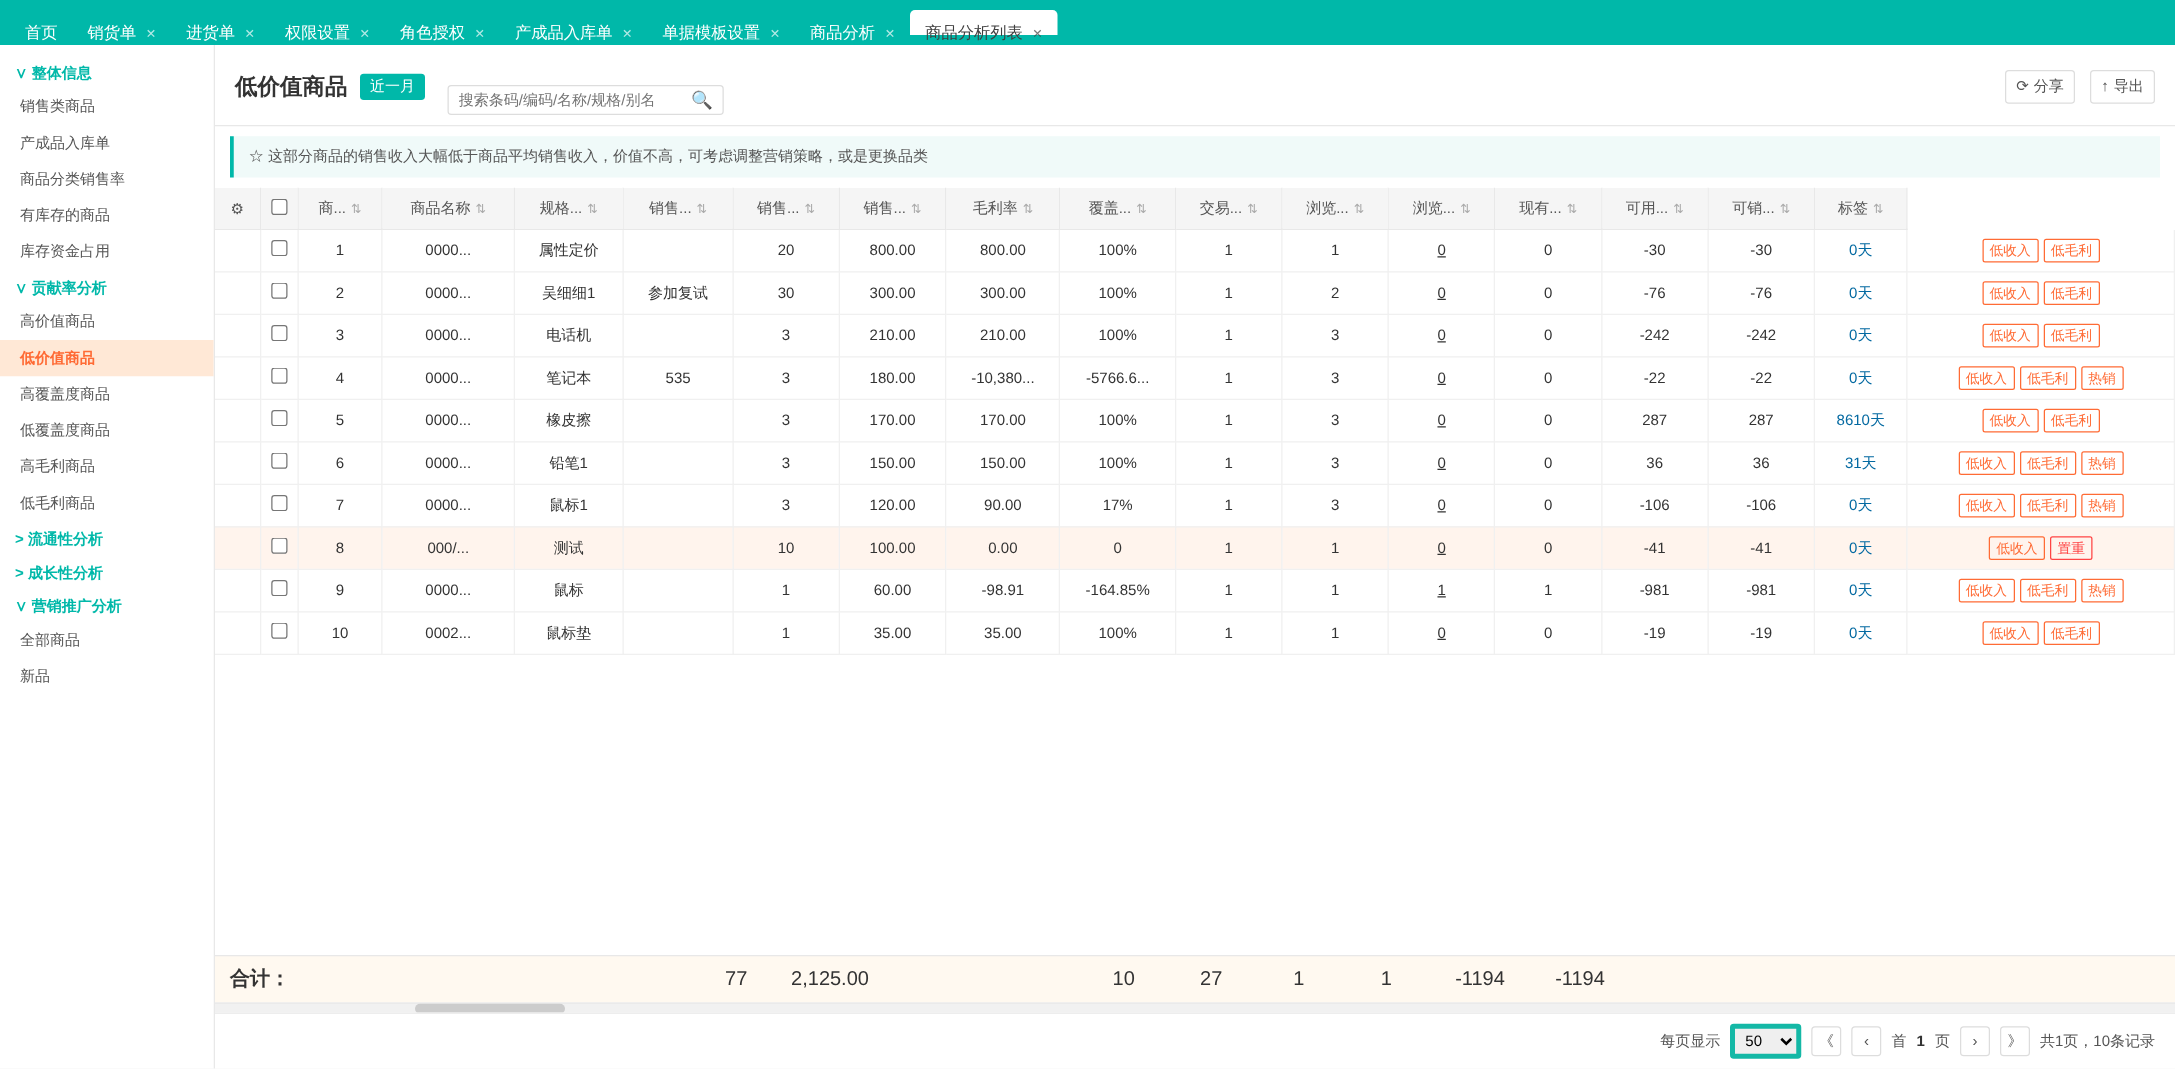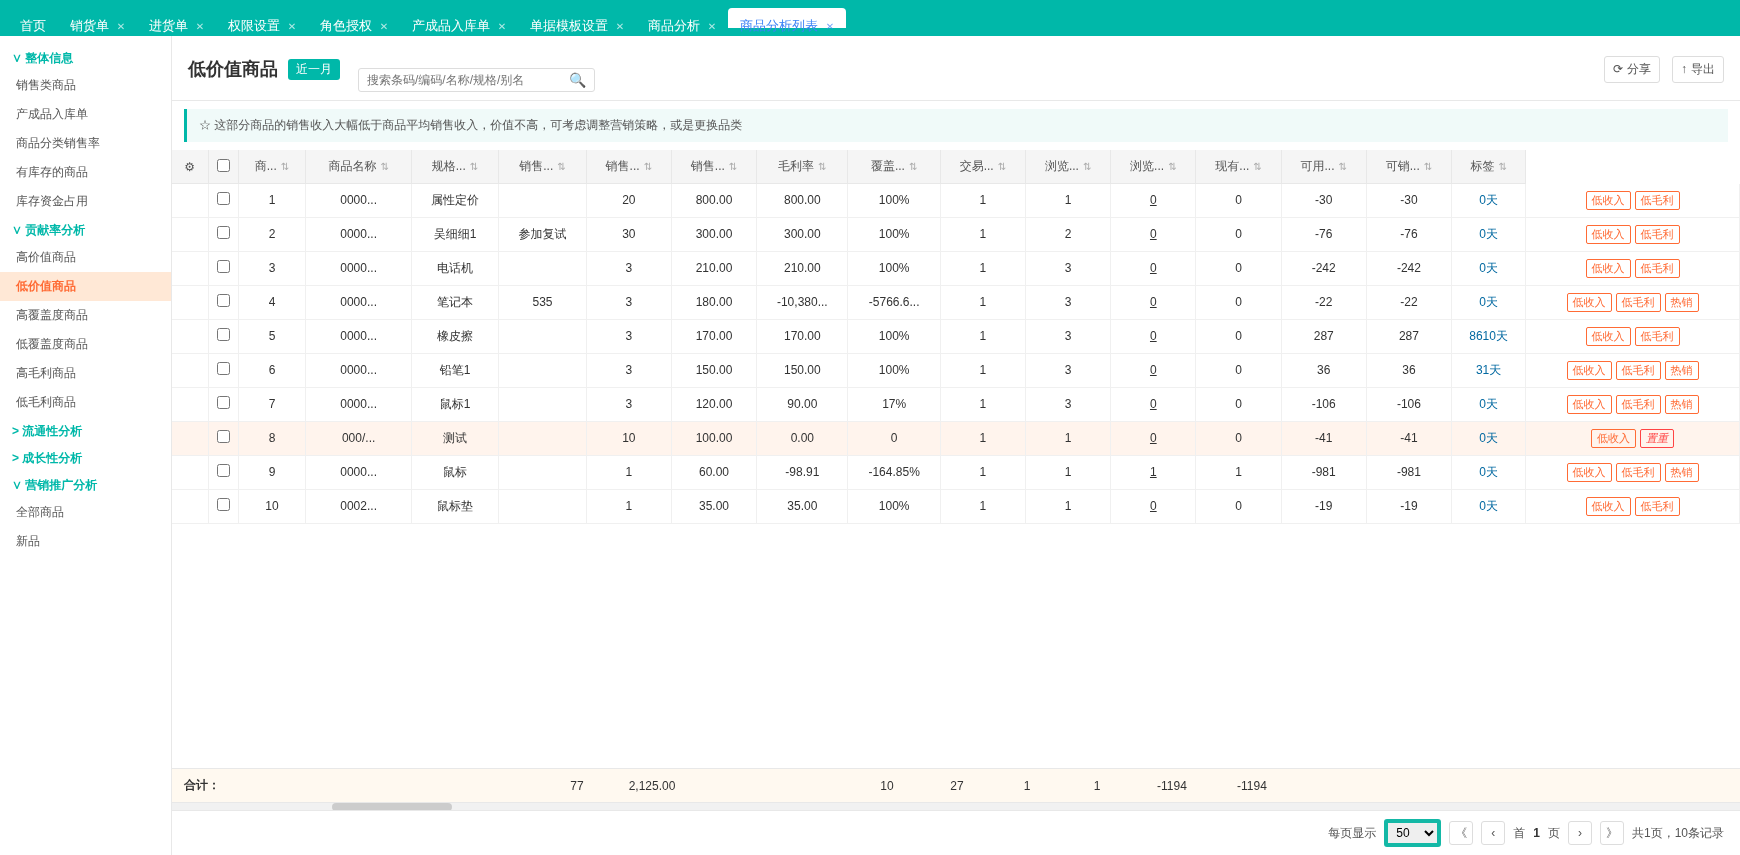--- a/index.html
+++ b/index.html
@@ -1,66 +1,66 @@
 <!DOCTYPE html>
 <html><head>
   <meta charset="utf-8">
   <style>
     * { box-sizing: border-box; margin: 0; padding: 0; }
     body { font-family: "Microsoft YaHei", Arial, sans-serif; font-size: 12px; background: #f5f5f5; color: #333; height: 855px; overflow: hidden; display: flex; flex-direction: column; }
 
     
     .top-nav { background: #00b8a9; display: flex; align-items: center; height: 36px; padding: 0 8px; gap: 0; flex-shrink: 0; }
     .nav-item { color: #fff; padding: 0 12px; height: 20px; line-height: 36px; cursor: pointer; white-space: nowrap; font-size: 13px; }
-    .nav-item.active { background: #fff; color: #3b82f6; border-radius: 4px 4px 0 0; }
+    .nav-item.active { background: #fff; color: #404040; border-radius: 4px 4px 0 0; }
     .nav-close { font-size: 10px; margin-left: 4px; opacity: 0.7; }
 
     
     .main-layout { display: flex; flex: 1; overflow: hidden; }
 
     
     .sidebar { width: 172px; background: #fff; border-right: 1px solid #e8e8e8; display: flex; flex-direction: column; flex-shrink: 0; overflow-y: auto; padding: 8px 0; }
     .sidebar-section-title { color: #00b8a9; font-size: 12px; padding: 6px 12px 4px; font-weight: bold; cursor: pointer; display: flex; align-items: center; gap: 4px; }
     .sidebar-item { padding: 6px 16px; cursor: pointer; color: #555; font-size: 12px; }
     .sidebar-item.active { background: #ffe8d6; color: #ff6b35; font-weight: bold; }
 
     
     .content { flex: 1; display: flex; flex-direction: column; overflow: hidden; background: #fff; }
 
     
     .page-header { padding: 10px 16px 8px; display: flex; align-items: center; gap: 10px; border-bottom: 1px solid #e8e8e8; flex-shrink: 0; }
     .page-title { font-size: 18px; font-weight: bold; color: #333; }
     .filter-btn { background: #00b8a9; color: #fff; border: none; border-radius: 3px; padding: 2px 8px; font-size: 12px; cursor: pointer; }
-    .search-box { display: flex; align-items: center; border: 1px solid #ddd; border-radius: 3px; padding: 3px 8px; gap: 22px; margin-left: 8px; margin-top: 22px; }
+    .search-box { display: flex; align-items: center; border: 1px solid #ddd; border-radius: 3px; padding: 3px 8px; gap: 6px; margin-left: 8px; margin-top: 22px; }
     .search-box input { border: none; outline: none; font-size: 12px; width: 180px; color: #999; }
     .search-icon { color: #aaa; font-size: 14px; }
     .header-right { margin-left: auto; display: flex; gap: 12px; align-items: center; }
     .action-btn { display: flex; align-items: center; gap: 4px; color: #555; cursor: pointer; font-size: 12px; padding: 4px 8px; border: 1px solid #ddd; border-radius: 3px; }
 
     
     .info-bar { background: #f0faf9; border-left: 3px solid #00b8a9; margin: 8px 12px; padding: 8px 12px; font-size: 12px; color: #555; display: flex; align-items: center; gap: 6px; flex-shrink: 0; }
 
     
     .table-container { flex: 1; overflow: auto; margin: 0 0; }
     table { width: 100%; border-collapse: collapse; font-size: 12px; }
     thead tr { background: #f5f5f5; }
     th { padding: 8px 6px; text-align: center; color: #555; font-weight: normal; border-bottom: 1px solid #e8e8e8; border-right: 1px solid #e8e8e8; white-space: nowrap; position: sticky; top: 0; background: #f5f5f5; z-index: 10; }
     td { padding: 7px 6px; text-align: center; border-bottom: 1px solid #f0f0f0; border-right: 1px solid #f0f0f0; white-space: nowrap; }
     tr.highlighted td { background: #fff4ed; }
     .col-check { width: 30px; }
     .col-settings { width: 36px; }
     .tag { display: inline-block; padding: 1px 5px; border-radius: 2px; font-size: 11px; margin: 0 2px; }
     .tag-orange { color: #ff6b35; border: 1px solid #ff6b35; }
-    .tag-red { color: #ff4444; border: 1px solid #ff4444; font-style: italic; }
+    .tag-red { color: #ff4444; border: 1px solid #ff4444; }
     .text-orange { color: #0369a1; }
     .underline { text-decoration: underline; cursor: pointer; }
     input[type=checkbox] { cursor: pointer; }
 
     
-    .table-footer { background: #fff9f0; border-top: 1px solid #e8e8e8; padding: 8px 12px; display: flex; align-items: center; font-size: 12px; flex-shrink: 0; }
+    .table-footer { background: #fff9f0; border-top: 1px solid #e8e8e8; padding: 8px 12px; display: flex; align-items: center; font-size: 16px; flex-shrink: 0; }
     .footer-label { font-weight: bold; margin-right: 16px; }
     .footer-vals { display: flex; gap: 0; flex: 1; }
 
     
     .pagination { border-top: 1px solid #e8e8e8; padding: 8px 16px; display: flex; align-items: center; justify-content: flex-end; gap: 8px; flex-shrink: 0; background: #fff; }
     .pagination-label { color: #555; }
     .pagination-select { border: 4px solid #14b8a6; border-radius: 3px; padding: 2px 4px; font-size: 12px; }
     .pagination-btn { width: 24px; height: 24px; border: 1px solid #ddd; background: #fff; border-radius: 3px; cursor: pointer; display: flex; align-items: center; justify-content: center; font-size: 12px; color: #555; }
     .pagination-current { color: #333; font-weight: bold; }
 

